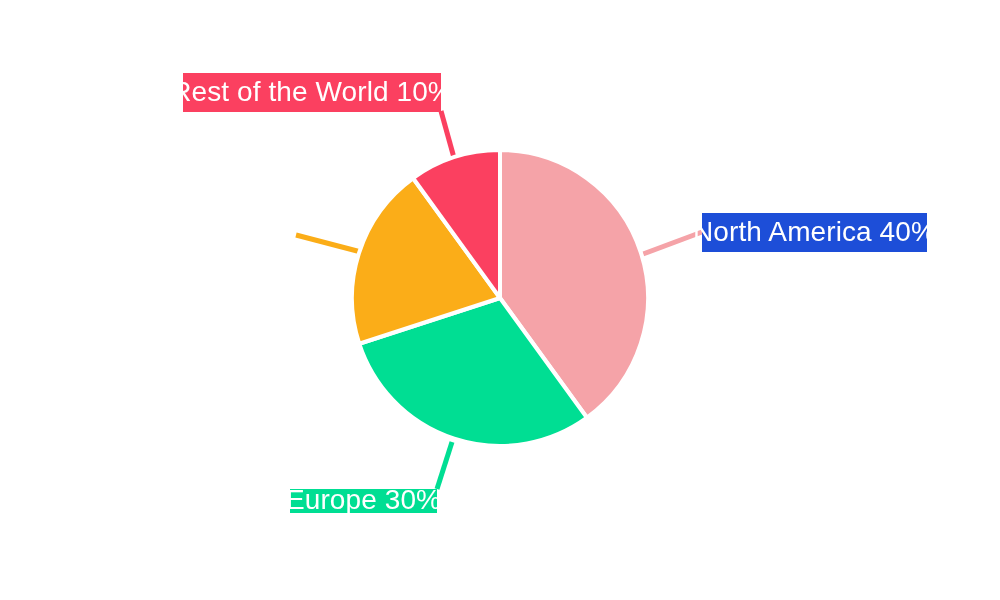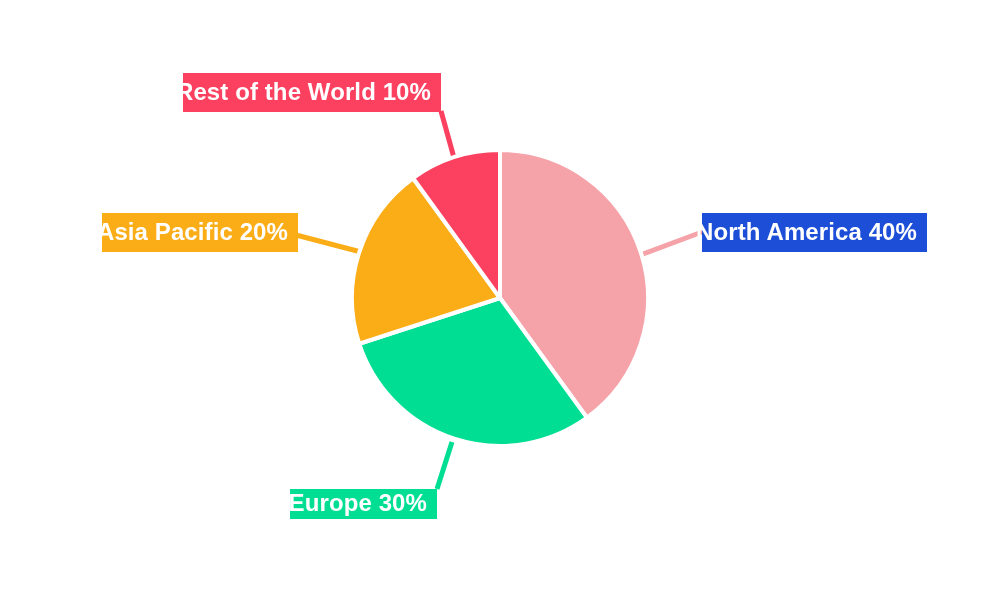--- a/index.html
+++ b/index.html
@@ -25,30 +25,29 @@
     left: 0;
     top: 0;
     width: 1000px;
     height: 600px;
     display: block;
   }
   .slice-label {
     position: absolute;
     display: flex;
     align-items: center;
-    justify-content: flex-end;
+    justify-content: center;
     box-sizing: border-box;
     padding: 6px 10px 8px 10px;
     color: #ffffff;
     font-family: "Liberation Sans", sans-serif;
-    font-size: 24px;
+    font-size: 28px;
     line-height: 24px;
     white-space: nowrap;
     letter-spacing: 0.1px;
-    font-weight: bold;
   }
 </style>
 </head>
 <body>
 
 <div id="chart-root">
 
   <svg id="pie-svg" viewBox="0 0 1000 600">
 
     <g>
@@ -63,25 +62,22 @@
       <path id="slice-europe" fill="#00DE93" d="M 500 298 L 586.99 417.73 A 148 148 0 0 1 359.24 343.73 Z"></path>
       <path id="slice-asia-pacific" fill="#FBAD18" d="M 500 298 L 359.24 343.73 A 148 148 0 0 1 413.01 178.27 Z"></path>
       <path id="slice-rest-of-world" fill="#FB4060" d="M 500 298 L 413.00 178.04 A 148 148 0 0 1 500 150 Z"></path>
     </g>
   </svg>
 
   <div class="slice-label" id="label-rest-of-world" style="left:183px; top:73px; width:258px; height:39px; background:#FB4060;">
     <span>Rest of the World 10%</span>
   </div>
 
-  <div class="slice-label" id="label-asia-pacific" style="left:102px; top:213px; width:196px; height:39px; background:#FBAD18;">
-    <span>Asia Pacific 20%</span>
-  </div>
 
   <div class="slice-label" id="label-north-america" style="left:702px; top:213px; width:225px; height:39px; background:#1d4ed8;">
     <span>North America 40%</span>
   </div>
 
-  <div class="slice-label" id="label-europe" style="left:290px; top:489px; width:147px; height:30px; background:#00DE93;">
+  <div class="slice-label" id="label-europe" style="left:290px; top:489px; width:147px; height:24px; background:#00DE93;">
     <span>Europe 30%</span>
   </div>
 
 </div>
 
 </body></html>

